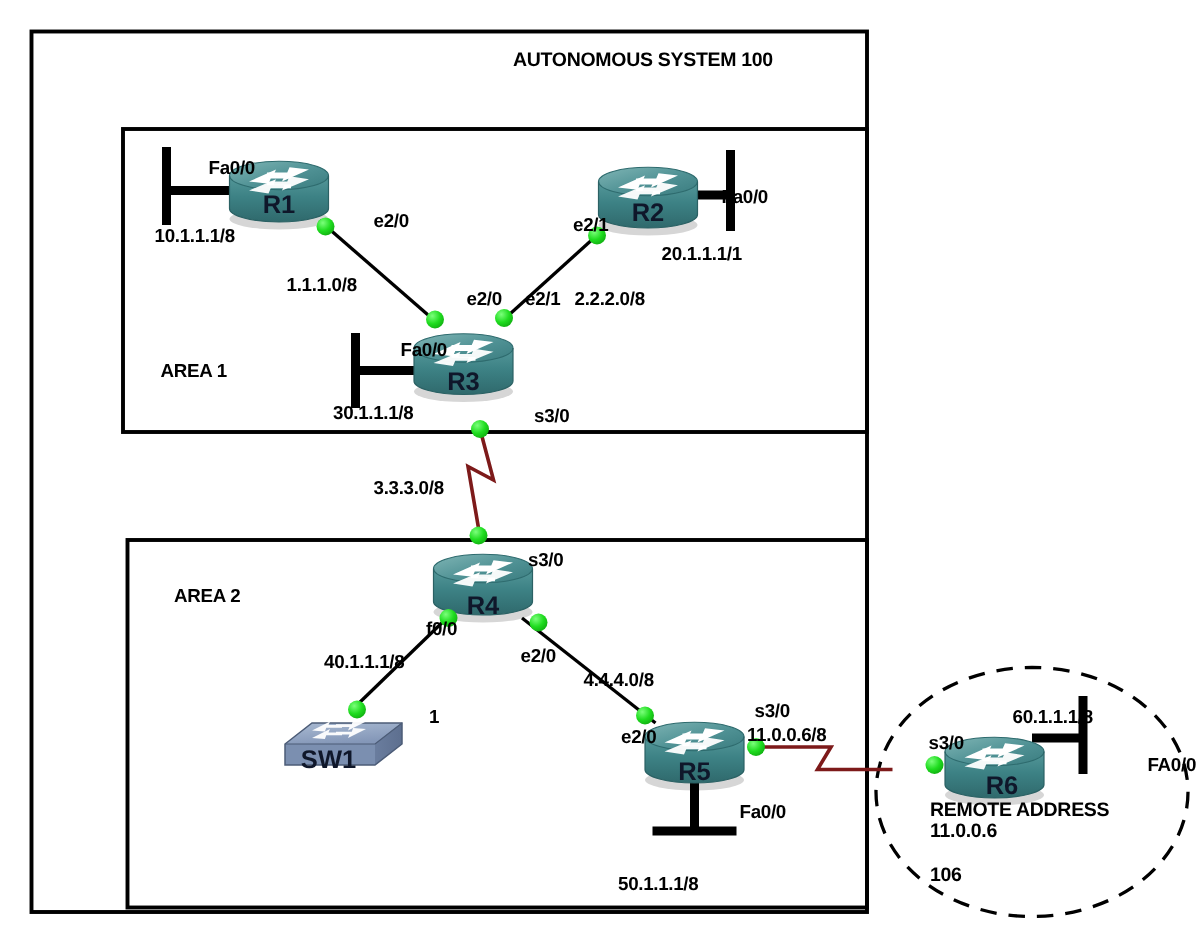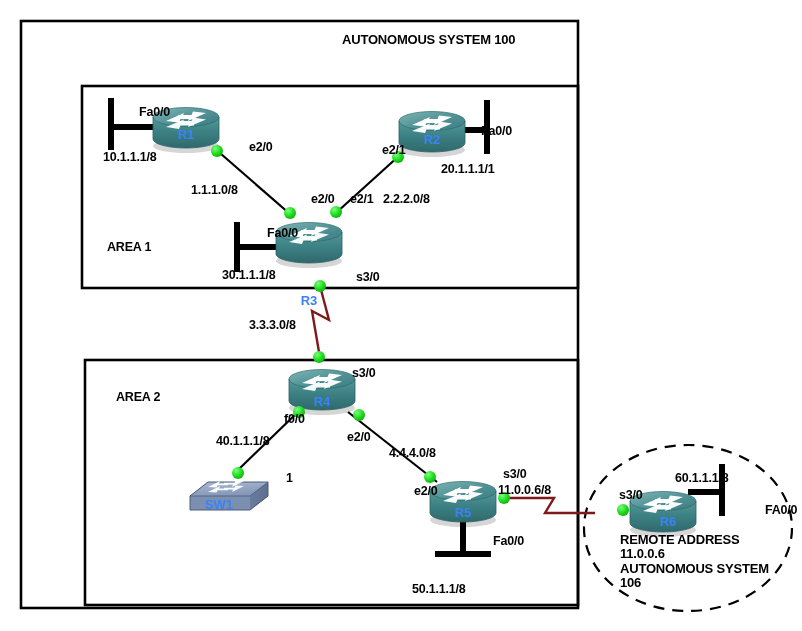--- a/index.html
+++ b/index.html
@@ -49,22 +49,22 @@
   }
   .lbl-remote {
     font-size: 13px;
     line-height: 1.2;
     text-align: center;
   }
   .dev-name {
     position: absolute;
     font-family: "Liberation Sans", sans-serif;
     font-weight: bold;
-    font-size: 13px;
-    color: #3b82f6;
+    font-size: 17px;
+    color: #0f172a;
     white-space: nowrap;
     text-align: center;
   }
 </style>
 </head>
 <body>
 
 <div id="canvas">
 
   <svg class="svg-layer" viewBox="0 0 802 631">
@@ -204,21 +204,21 @@
   <div class="lbl lbl-net" style="left:103px; top:150px;">10.1.1.1/8</div>
   <div class="lbl lbl-if" style="left:224px; top:140px;">e2/0</div>
   <div class="lbl lbl-net" style="left:191px; top:183px;">1.1.1.0/8</div>
 
   <div class="dev-name" style="left:402px; top:132px; width:60px;">R2</div>
   <div class="lbl lbl-if" style="left:456px; top:124px;">Fa0/0</div>
   <div class="lbl lbl-net" style="left:441px; top:162px;">20.1.1.1/1</div>
   <div class="lbl lbl-if" style="left:357px; top:143px;">e2/1</div>
   <div class="lbl lbl-net" style="left:383px; top:192px;">2.2.2.0/8</div>
 
-  <div class="dev-name" style="left:279px; top:245px; width:60px;margin-top:48px;">R3</div>
+  <div class="dev-name" style="left:279px; top:245px; width:60px;">R3</div>
   <div class="lbl lbl-if" style="left:242px; top:226px;">Fa0/0</div>
   <div class="lbl lbl-net" style="left:222px; top:268px;">30.1.1.1/8</div>
   <div class="lbl lbl-if" style="left:286px; top:192px;">e2/0</div>
   <div class="lbl lbl-if" style="left:325px; top:192px;">e2/1</div>
   <div class="lbl lbl-if" style="left:331px; top:270px;">s3/0</div>
   <div class="lbl lbl-net" style="left:249px; top:318px;">3.3.3.0/8</div>
 
   <div class="dev-name" style="left:292px; top:394px; width:60px;">R4</div>
   <div class="lbl lbl-if" style="left:327px; top:366px;">s3/0</div>
   <div class="lbl lbl-if" style="left:259px; top:412px;">f0/0</div>
@@ -236,16 +236,15 @@
   <div class="lbl lbl-if" style="left:468px; top:534px;">Fa0/0</div>
   <div class="lbl lbl-net" style="left:412px; top:562px;margin-top:20px;">50.1.1.1/8</div>
 
   <div class="dev-name" style="left:638px; top:514px; width:60px;">R6</div>
   <div class="lbl lbl-if" style="left:594px; top:488px;">s3/0</div>
   <div class="lbl lbl-net" style="left:675px; top:471px;">60.1.1.1/8</div>
   <div class="lbl lbl-if" style="left:740px; top:503px;">FA0/0</div>
 
   <div class="lbl lbl-remote" style="left:620px; top:532px;">REMOTE ADDRESS</div>
   <div class="lbl lbl-remote" style="left:620px; top:546px;">11.0.0.6</div>
-  <div class="lbl lbl-remote" style="left:620px; top:561px;">AUTONOMOUS SYSTEM</div>
   <div class="lbl lbl-remote" style="left:620px; top:575px;">106</div>
 
 </div>
 
 </body></html>

